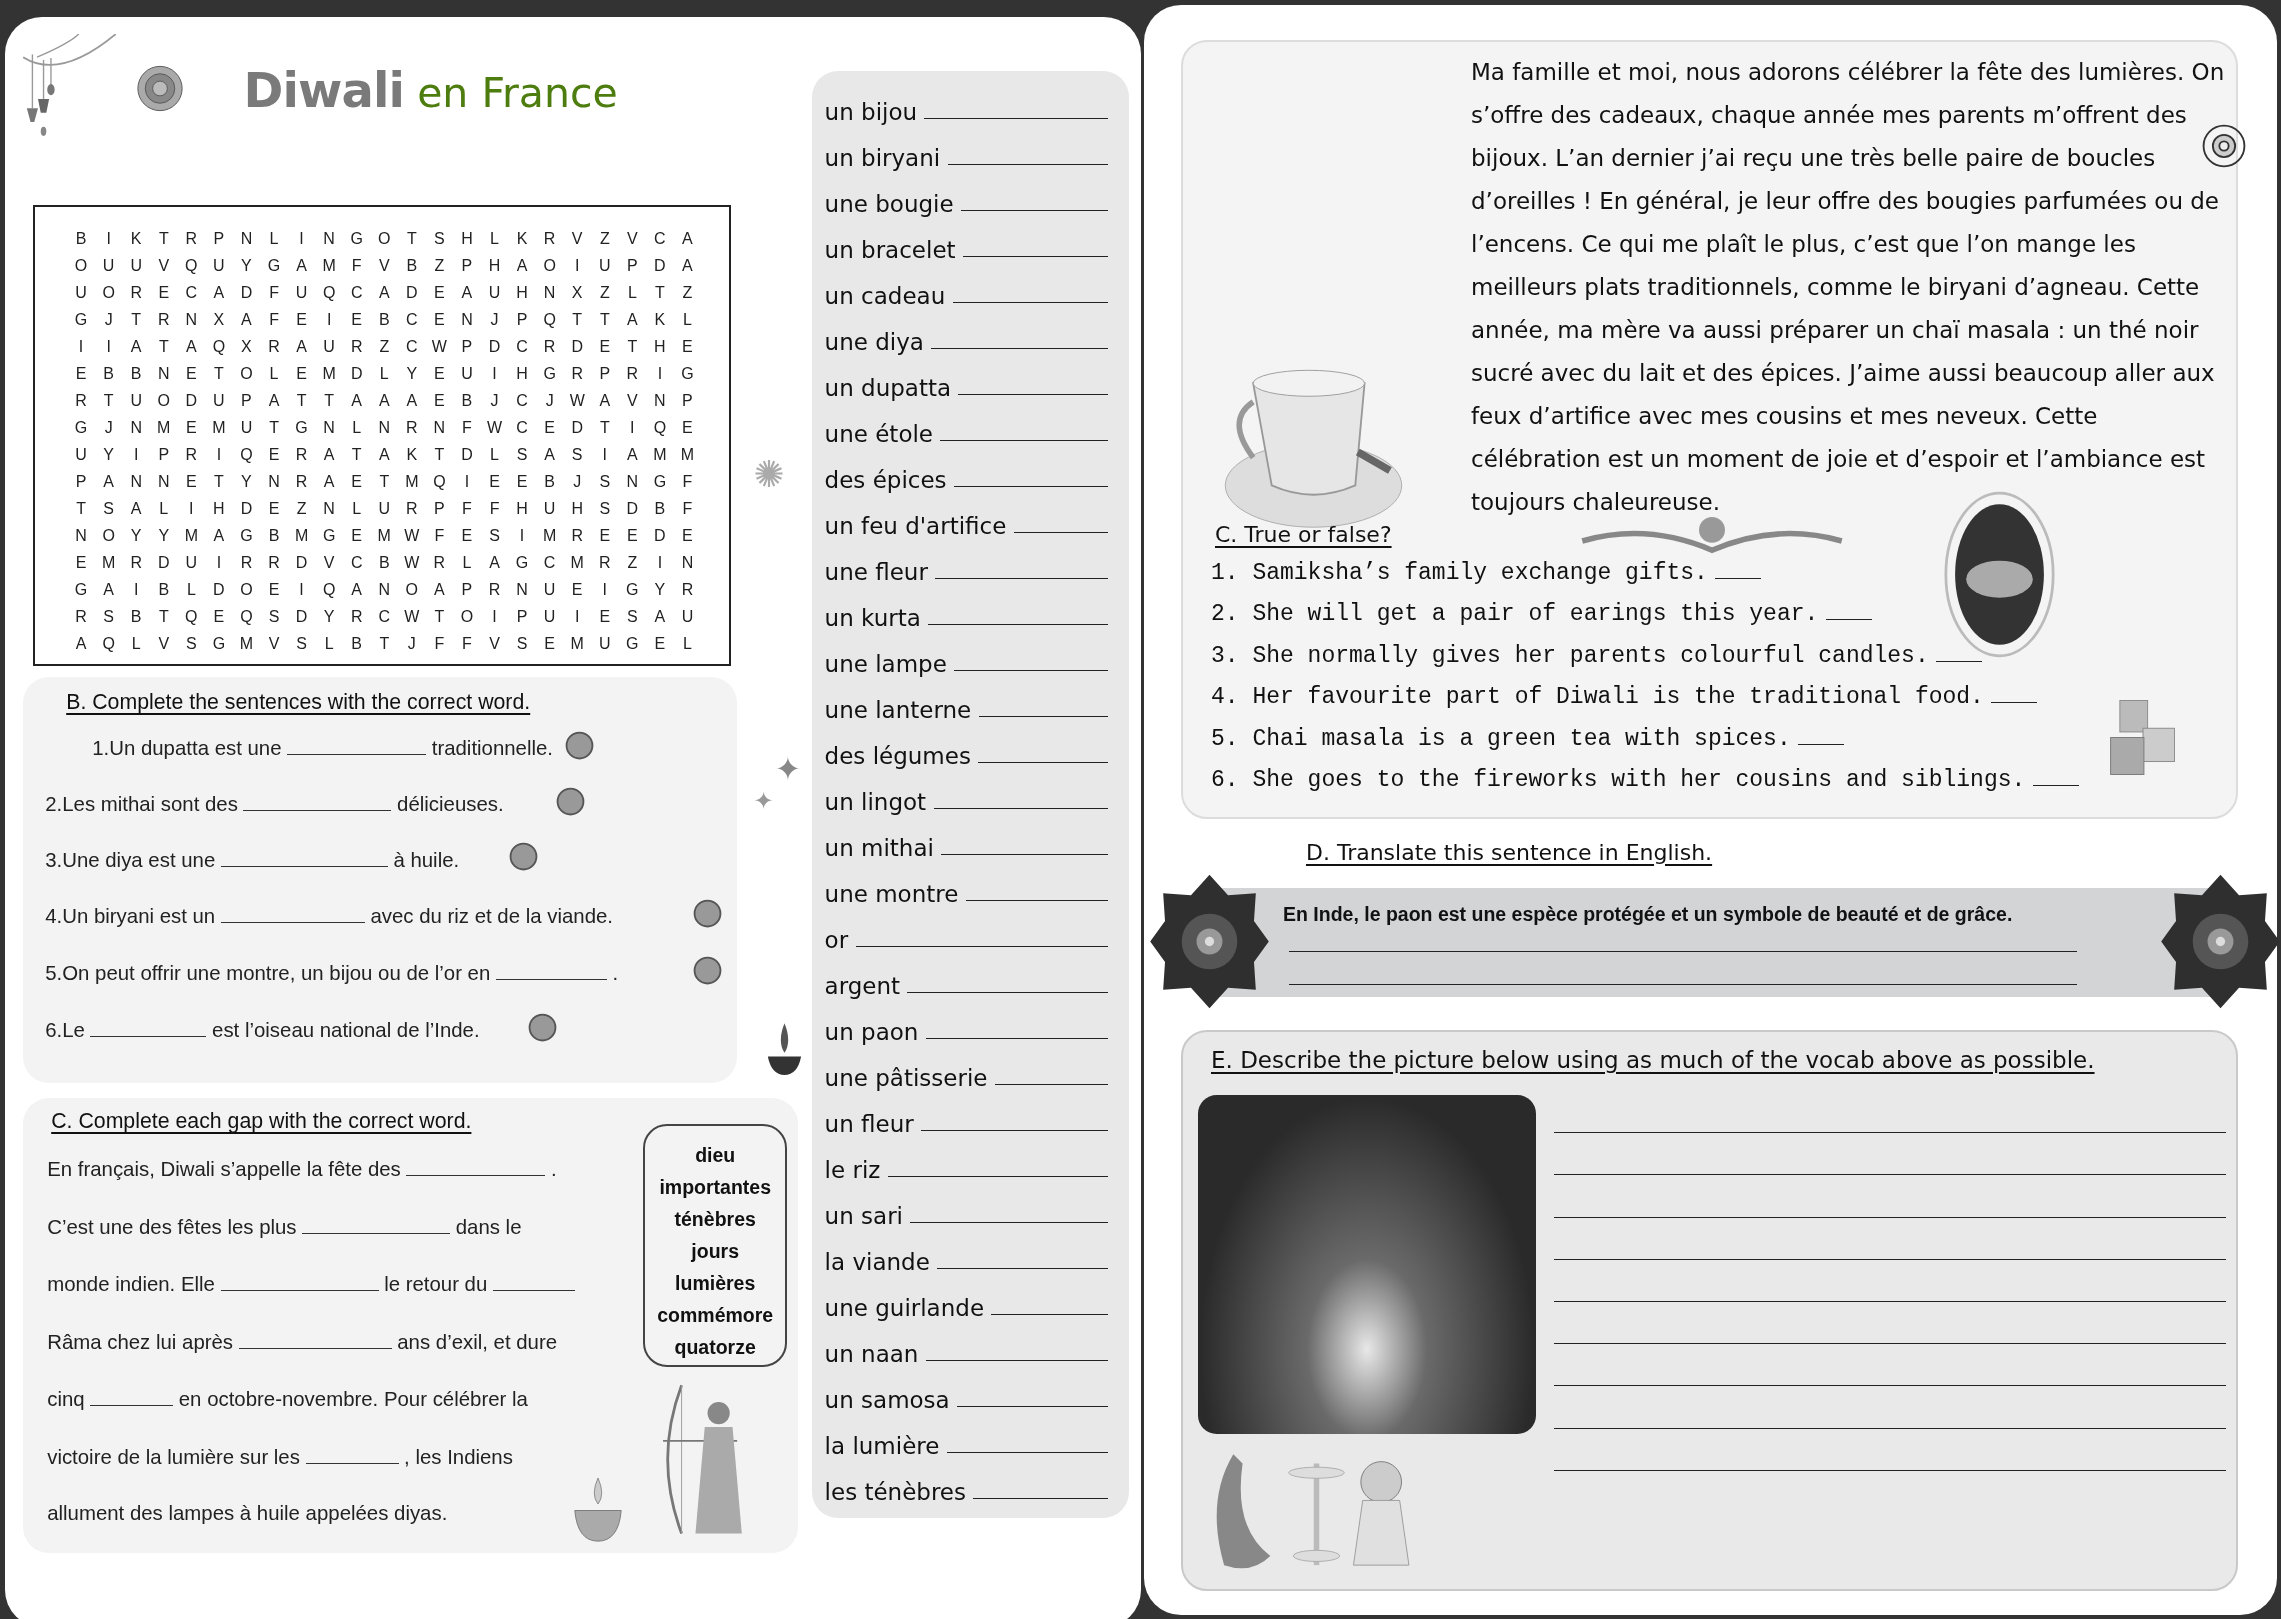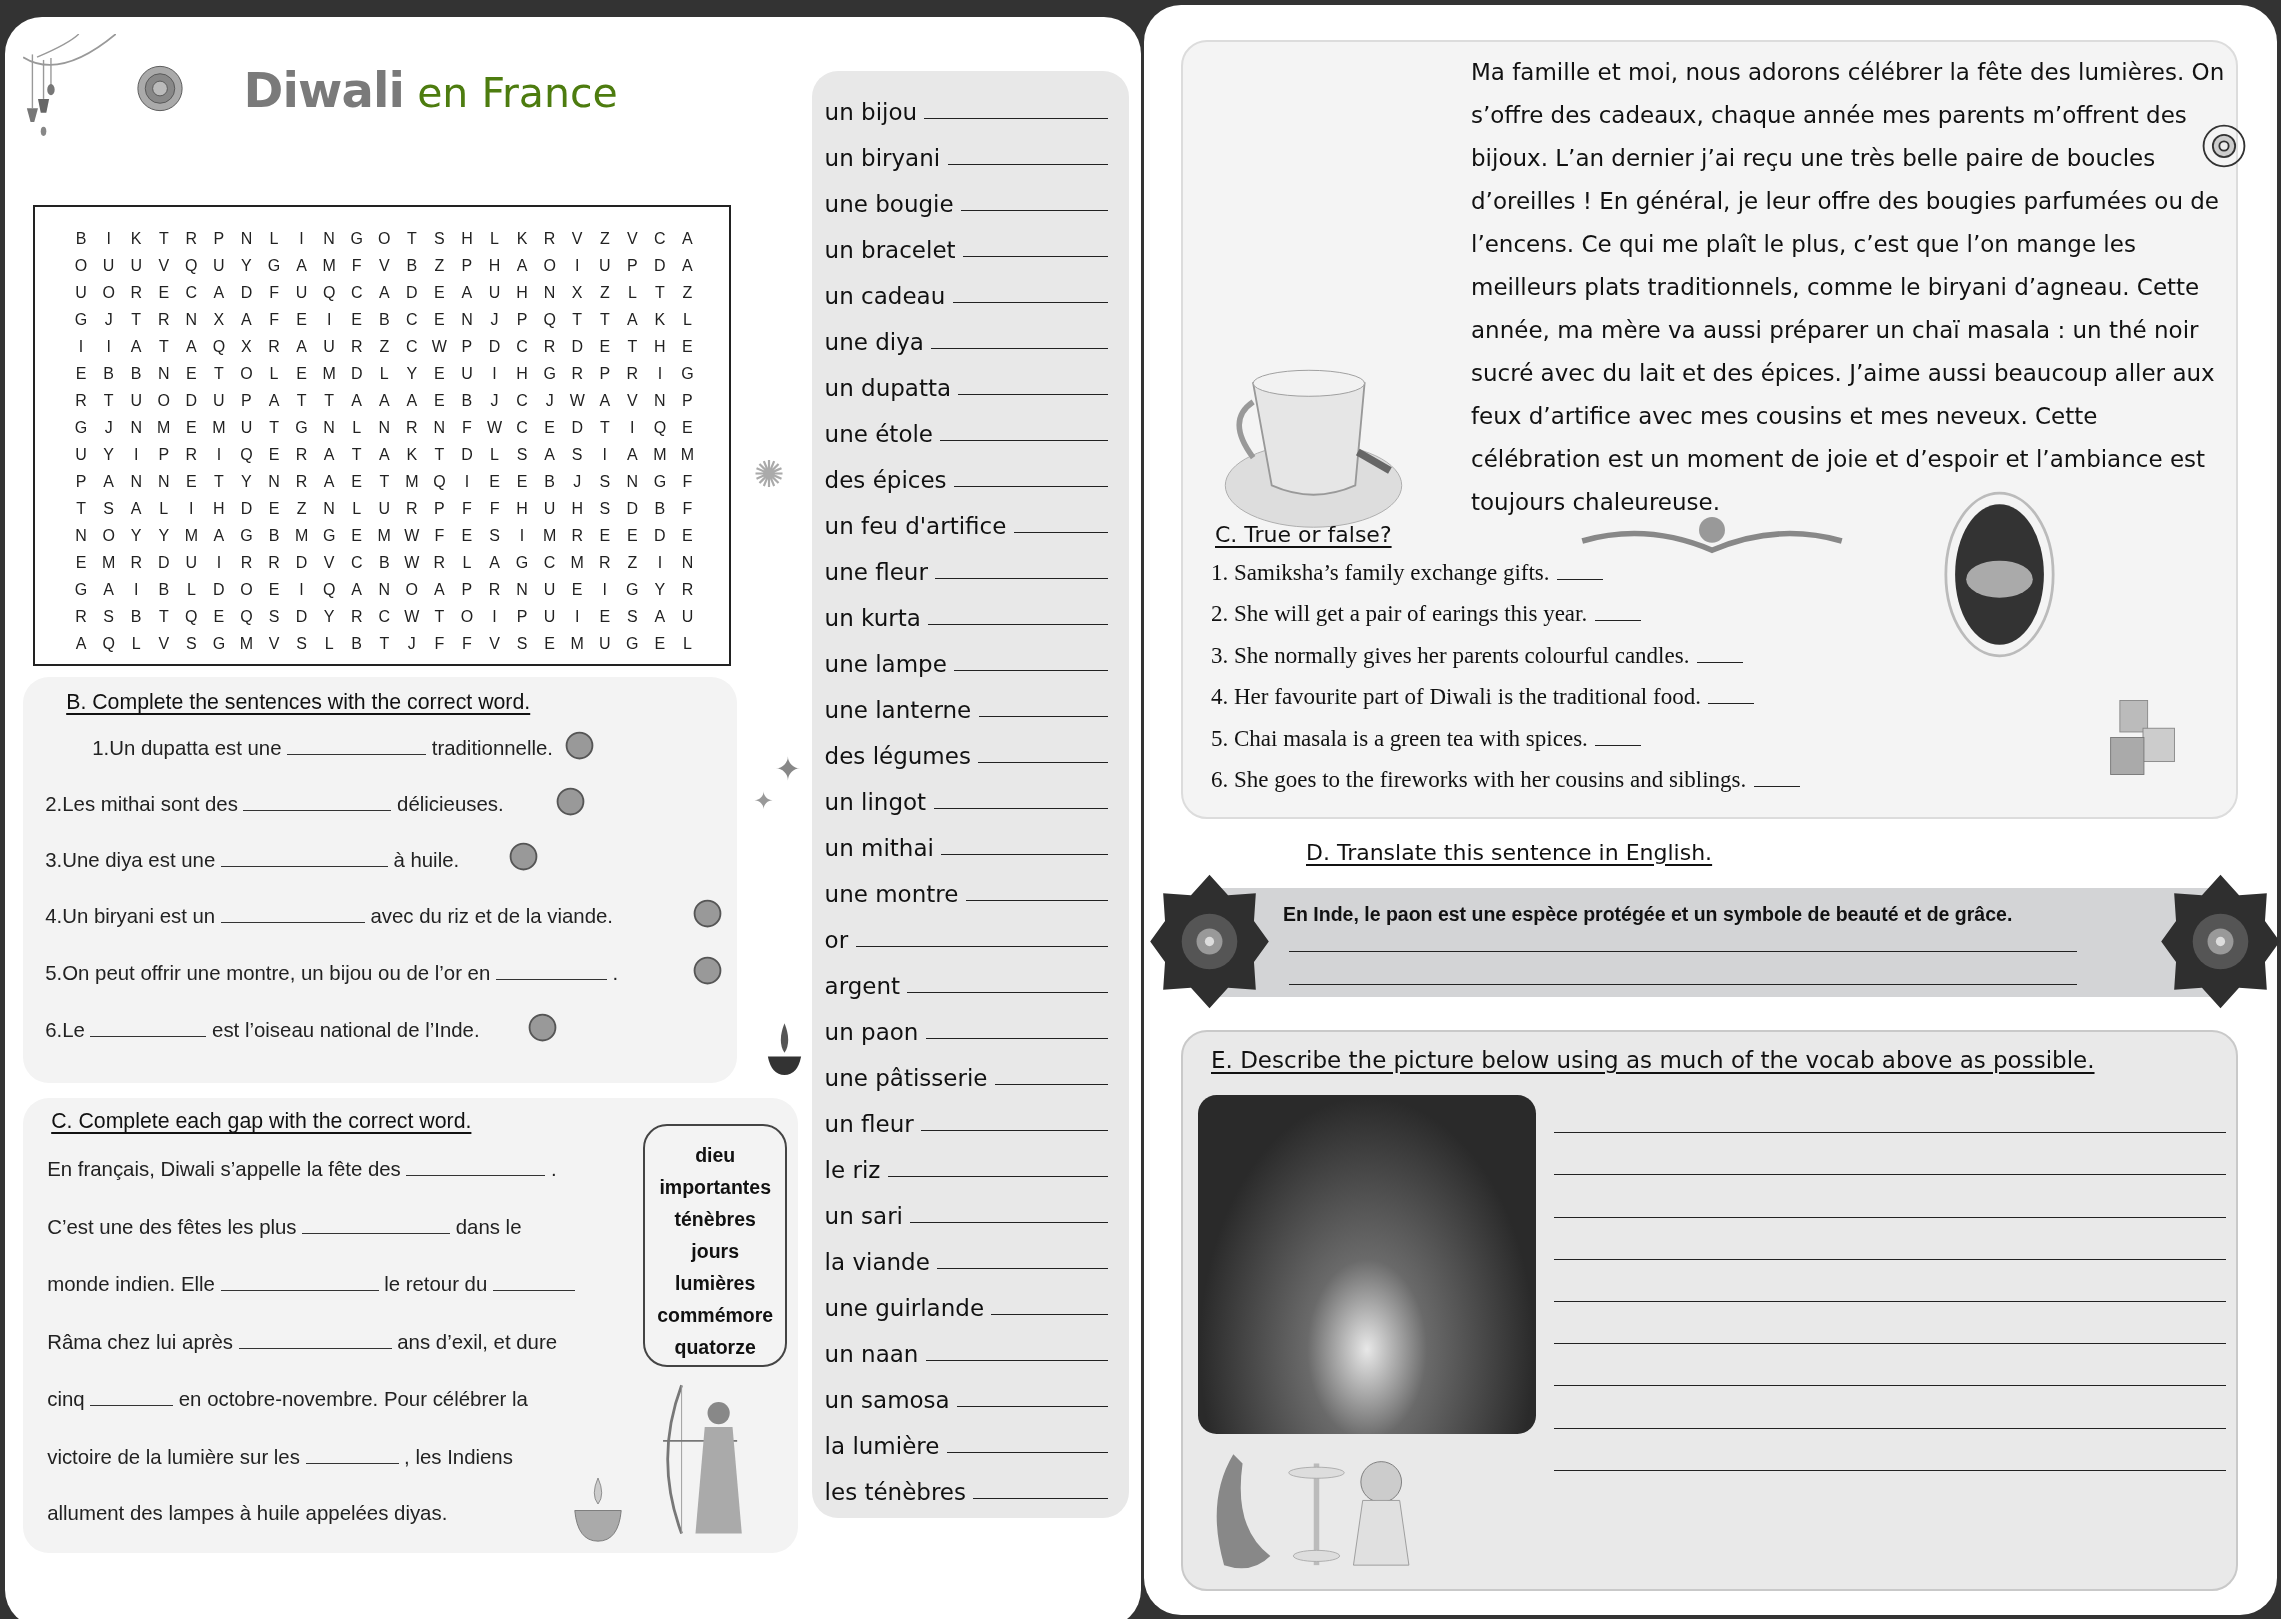--- a/index.html
+++ b/index.html
@@ -58,21 +58,21 @@
   .portrait { position: absolute; left: 15px; top: 15px; width: 265px; height: 269px; border-radius: 22px; background: radial-gradient(ellipse at 50% 35%, #d8d8d8 0%, #7a7a7a 35%, #2b2b2b 75%); overflow: hidden; }
   .portrait-face { position: absolute; left: 82px; top: 37px; width: 102px; height: 130px; background: #a9a9a9; border-radius: 50% 50% 45% 45%; }
   .portrait-hair { position: absolute; left: 72px; top: 18.6px; width: 121px; height: 83px; background: #1a1a1a; border-radius: 56px 56px 18.6px 18.6px; }
   .name-tag { position: absolute; left: 63px; top: 211px; width: 139px; height: 54px; background: #f1f1f1; border-radius: 16.7px; display: flex; align-items: center; justify-content: center; font-weight: bold; font-size: 20.4px; color: #111; }
   .chai { position: absolute; left: 33px; top: 304px; width: 195px; height: 186px; }
   .story { position: absolute; left: 288px; top: 9.3px; width: 761px; font-family: "DejaVu Sans", sans-serif; font-size: 23px; line-height: 43px; color: #111; }
   .deco-swirl { position: absolute; left: 390px; top: 471px; width: 278px; height: 56px; }
   .mandala-sm { position: absolute; left: 1015px; top: 78px; width: 52px; height: 52px; }
 
   .tf-title { position: absolute; left: 32px; top: 480px; font-family: "DejaVu Sans", sans-serif; font-size: 22px; }
-  .tf-item { position: absolute; left: 28px; font-family: Liberation Serif, serif; font-size: 23px; color: #111; white-space: nowrap; }
+  .tf-item { position: absolute; left: 28px; font-family: Liberation Mono, monospace; font-size: 23px; color: #111; white-space: nowrap; }
   .short-blank { display: inline-block; width: 46px; border-bottom: 1.9px solid #222; margin-left: 7.4px; }
   .biryani-img { position: absolute; left: 761px; top: 449px; width: 111px; height: 167px; }
   .gifts { position: absolute; left: 909px; top: 640px; width: 102px; height: 111px; }
 
   
   .d-title { position: absolute; left: 162px; top: 835px; font-family: "DejaVu Sans", sans-serif; font-size: 22px; }
   .d-band { position: absolute; left: 65px; top: 883px; width: 1011px; height: 109px; background: #d3d4d6; }
   .d-sentence { position: absolute; left: 74px; top: 15px; font-weight: bold; font-size: 19.5px; color: #111; white-space: nowrap; }
   .d-line { position: absolute; left: 80px; width: 788px; border-bottom: 1.9px solid #222; }
   .mandala-big { position: absolute; width: 121px; height: 139px; }

